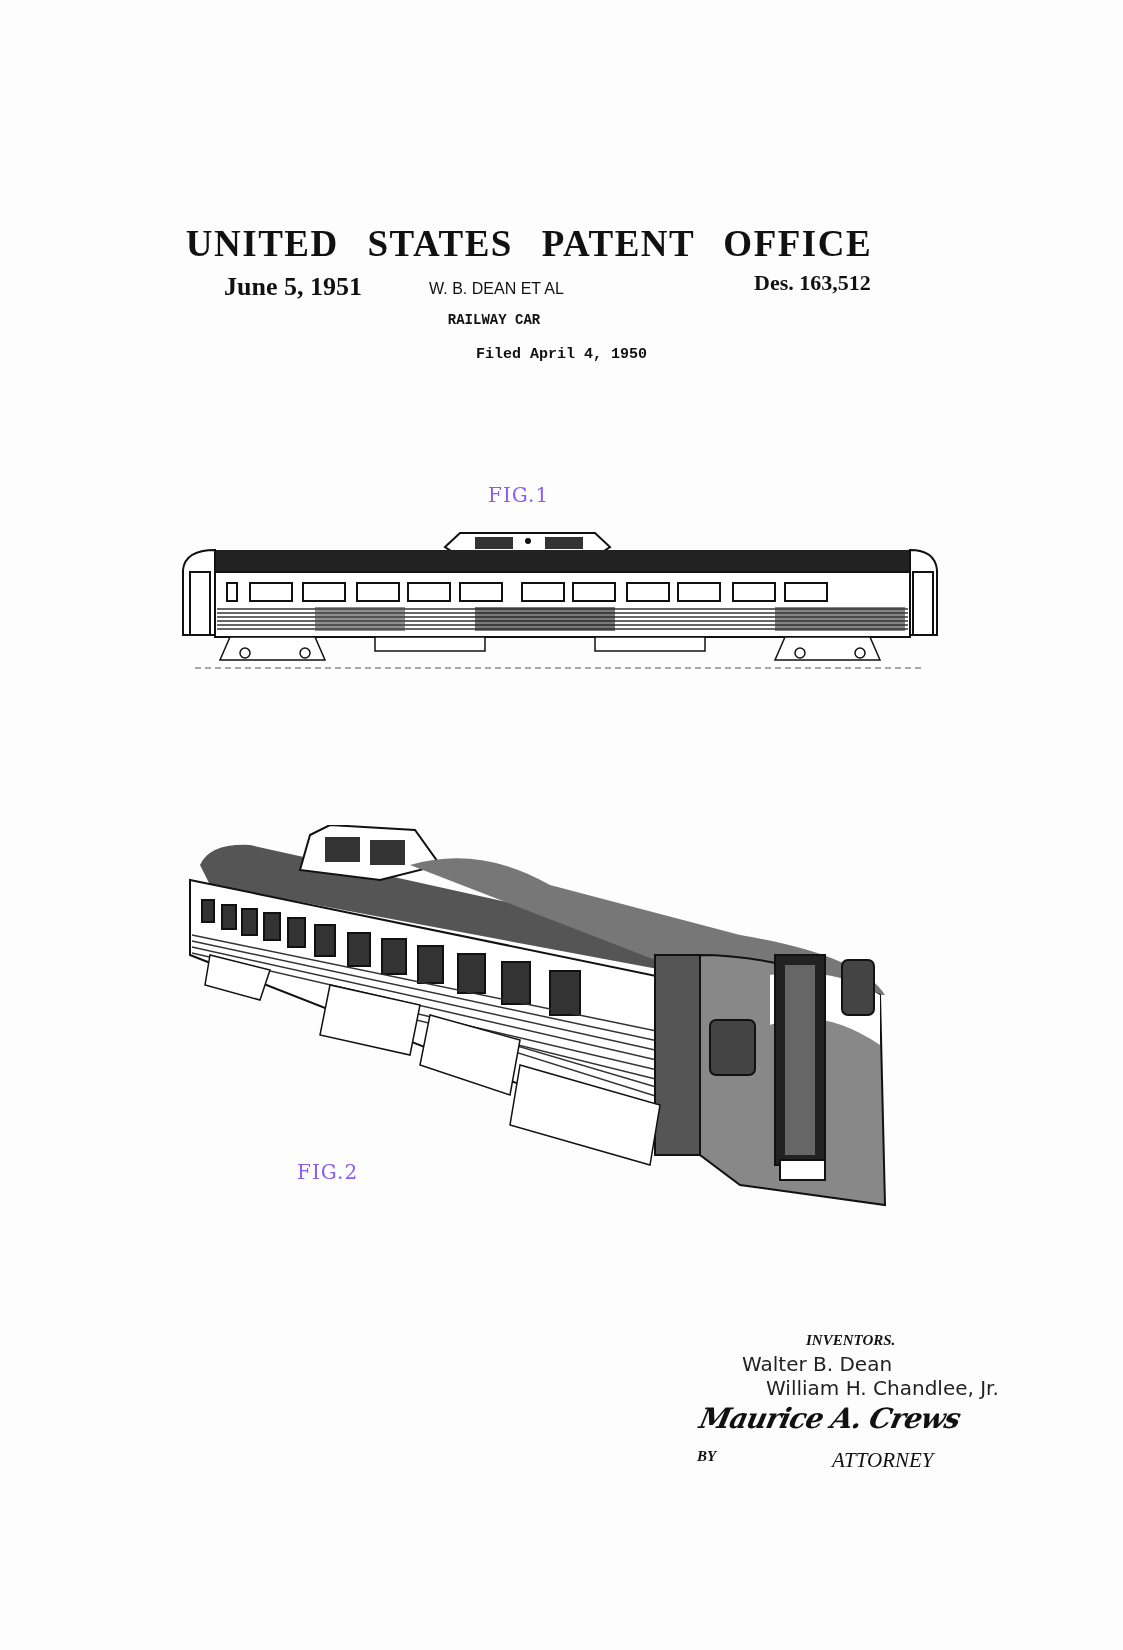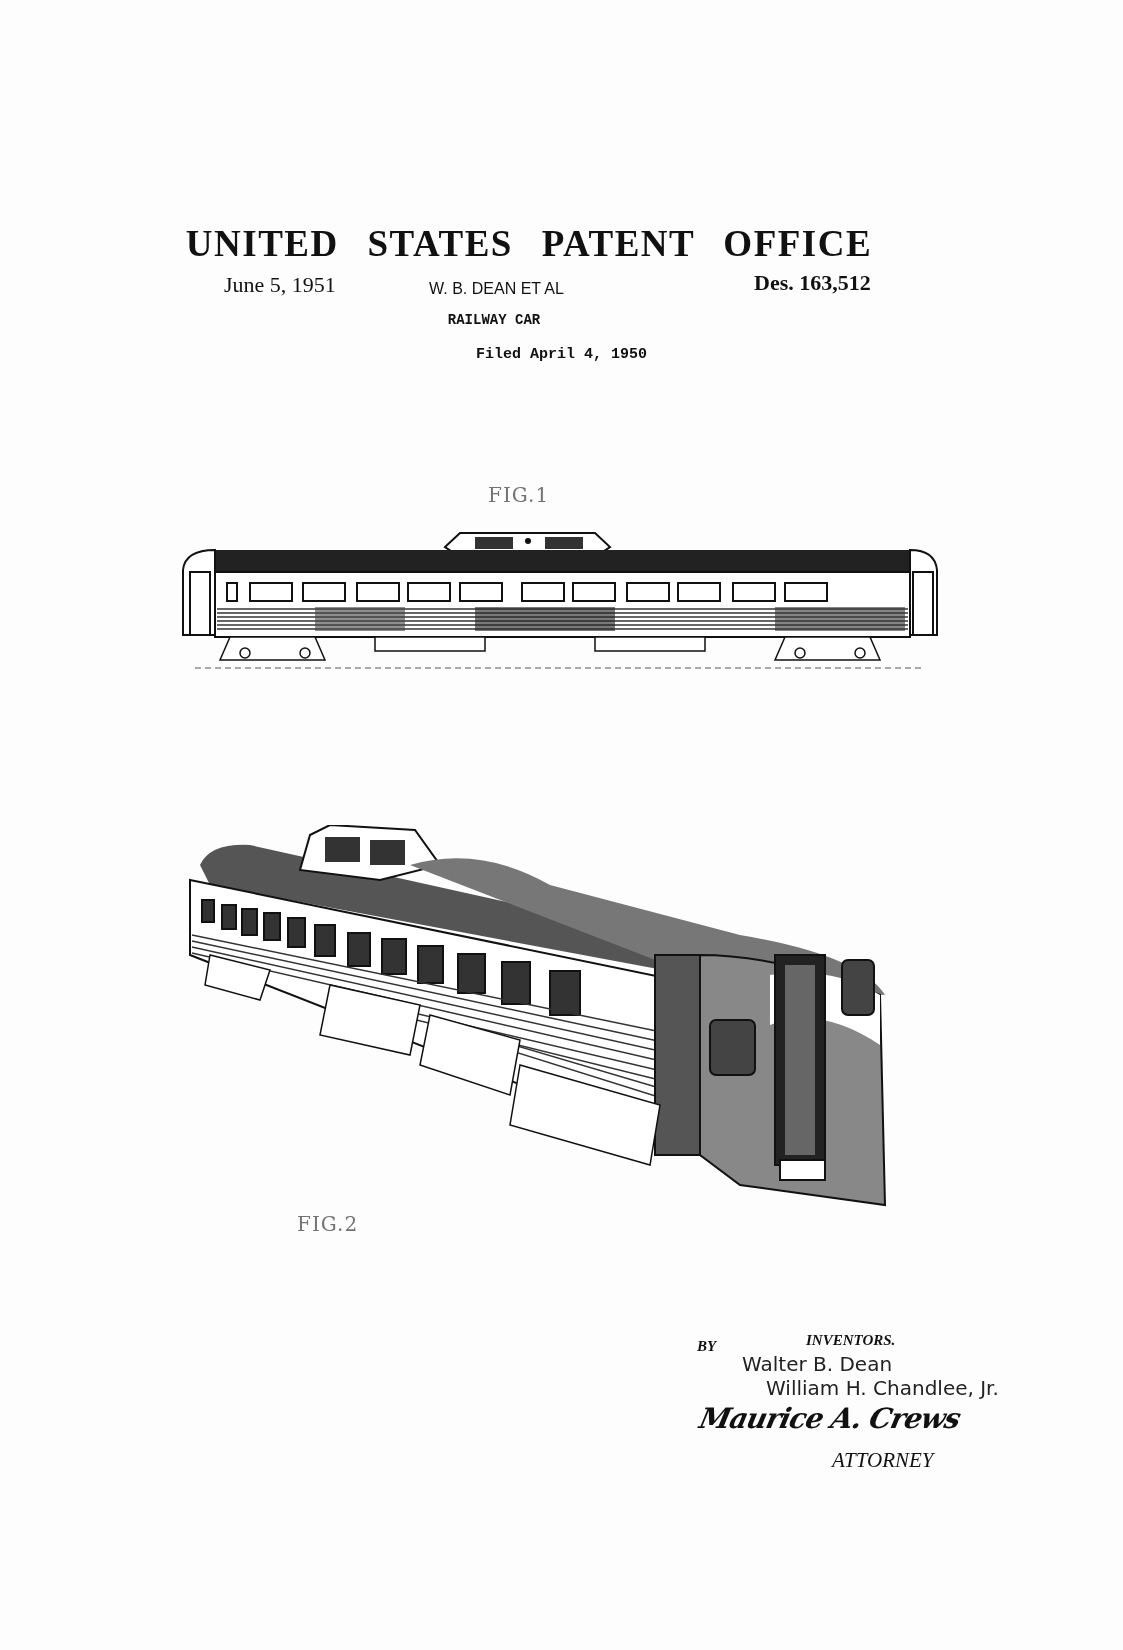--- a/index.html
+++ b/index.html
@@ -7,36 +7,36 @@
       width: 1123px; height: 1650px; background: #fdfdfd;
       position: relative; overflow: hidden;
       font-family: "Liberation Serif", serif; color: #111;
     }
     .abs { position: absolute; }
     .header-title {
       left: 0; width: 1058px; top: 222px; text-align: center;
       font-family: "Liberation Serif", serif; font-weight: bold;
       font-size: 37px; letter-spacing: 1.5px; word-spacing: 18px;
     }
-    .date { left: 224px; top: 272px; font-weight: normal; font-size: 22px; }
+    .date { left: 224px; top: 272px; font-weight: bold; font-size: 26px; }
     .desnum { left: 754px; top: 270px; font-weight: bold; font-size: 22px; }
     .inventor-head { left: 0; width: 993px; top: 280px; text-align: center;
       font-family: "Liberation Sans", sans-serif; font-size: 16px; box-sizing: border-box; }
     .title-line { left: 0; width: 988px; top: 312px; text-align: center;
       font-family: "Liberation Mono", monospace; font-size: 14px; font-weight: bold; }
     .filed { left: 0; width: 1123px; top: 346px; text-align: center;
       font-family: "Liberation Mono", monospace; font-size: 15px; font-weight: bold; }
-    .fig-label { font-family: "DejaVu Serif", serif; font-size: 20px; color: #737373; letter-spacing: 1px; }
+    .fig-label { font-family: "DejaVu Serif", serif; font-size: 20px; color: #8b5cf6; letter-spacing: 1px; }
     .fig1 { left: 488px; top: 483px; }
-    .fig2 { left: 297px; top: 1212px; }
+    .fig2 { left: 297px; top: 1160px; }
     .inventors-label { left: 806px; top: 1332px; font-style: italic; font-weight: bold; font-size: 15px; }
     .inv-name { font-family: "DejaVu Sans", sans-serif; font-size: 20px; color: #222; }
     .inv1 { left: 742px; top: 1352px; }
     .inv2 { left: 742px; top: 1376px; margin-left: 24px; }
-    .by { left: 697px; top: 1338px; font-style: italic; font-weight: bold; font-size: 15px; }
+    .by { left: 697px; top: 1448px; font-style: italic; font-weight: bold; font-size: 15px; }
     .signature { left: 700px; top: 1402px; font-family: "DejaVu Serif", serif; font-style: italic; font-weight: bold;
       font-size: 28px; letter-spacing: -1px; transform: skewX(-12deg); }
     .attorney { left: 832px; top: 1448px; font-style: italic; font-size: 21px; }
     svg { position: absolute; }
   </style>
 </head>
 <body>
 
 <div class="abs header-title">UNITED STATES PATENT OFFICE</div>
 <div class="abs date">June 5, 1951</div>

